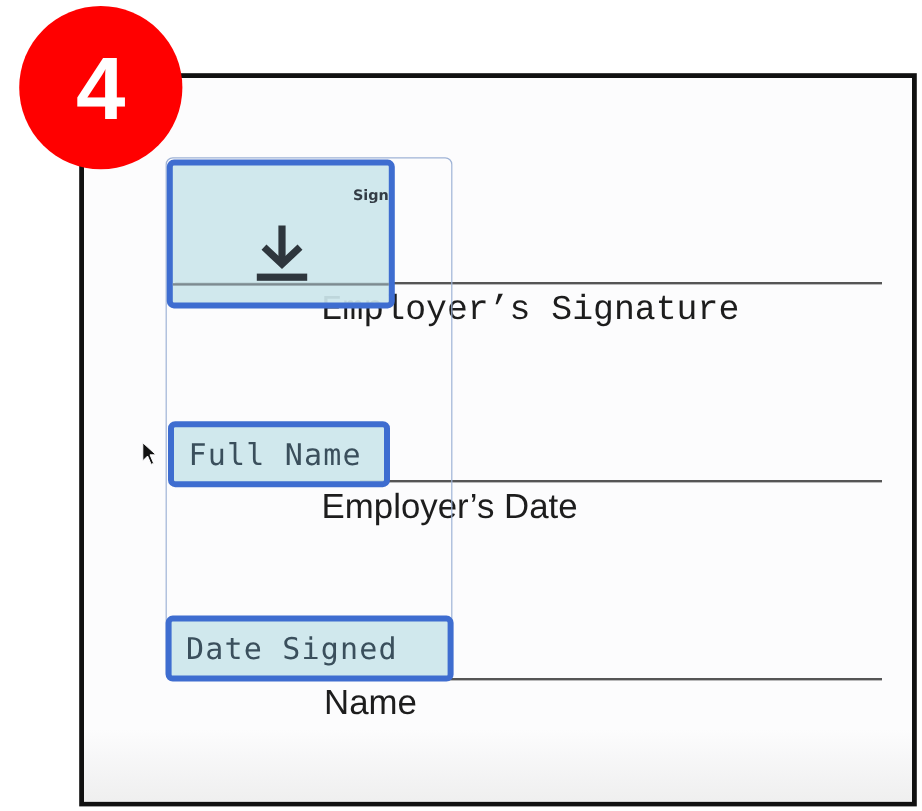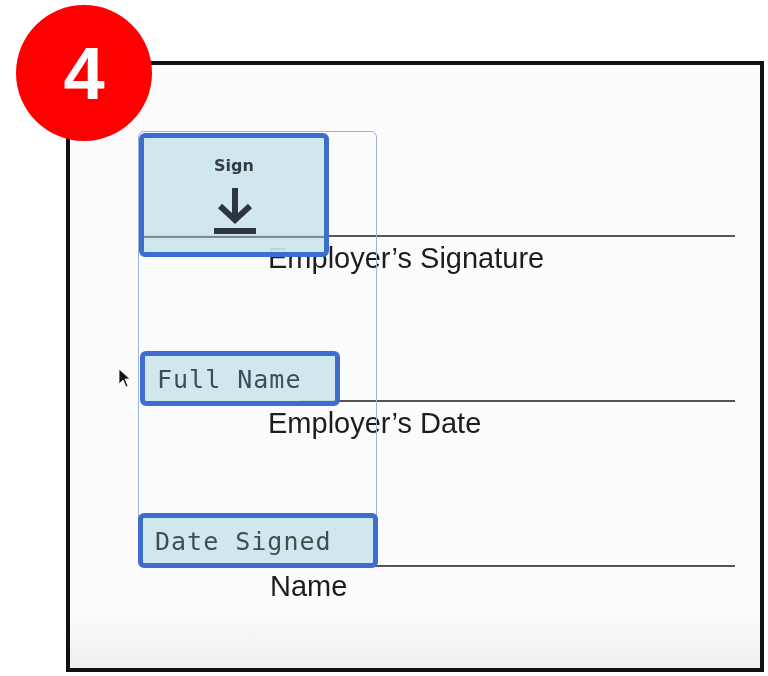--- a/index.html
+++ b/index.html
@@ -39,23 +39,23 @@
       border: 5px solid #3e6dd0; border-radius: 6px;
       background: rgba(204, 230, 236, 0.92); z-index: 3;
       cursor: pointer;
     }
     .field-text {
       position: absolute; left: 12px; top: 50%; transform: translateY(-50%);
       font-family: "DejaVu Sans Mono", monospace; font-size: 25px;
       color: #3a4f5c; letter-spacing: 1px; white-space: nowrap;
     }
     .sign-field .sign-label {
-      position: absolute; left: 0; right: 0; top: 18px; text-align: center;
+      position: absolute; left: 0; right: 0; top: 18px; text-align: right;
       font-family: "DejaVu Sans", sans-serif; font-weight: bold;
-      font-size: 16px; color: #333c45;
+      font-size: 12px; color: #333c45;
     }
     .sign-field .sign-icon {
       position: absolute; left: 64px; top: 46px; width: 54px; height: 54px;
     }
     .sign-field .inner-line {
       position: absolute; left: 0; right: 0; top: 98px; height: 1.5px;
       background: #7d8a90;
     }
     .cursor {
       position: absolute; left: 118px; top: 368px; width: 14px; height: 20px; z-index: 4;
@@ -66,41 +66,41 @@
 
 <div class="step-badge">
   <span>4</span>
 </div>
 
 <div class="frame">
   <div class="frame-fade"></div>
 </div>
 
 <div class="sig-line" style="left:146px; top:235px; width:589px;"></div>
-<div class="sig-label" style="left:268px; top:242px;">Employer’s Signature</div>
+<div class="sig-label" style="left:268px; top:242px;font-family:Liberation Mono, monospace;">Employer’s Signature</div>
 
 <div class="sig-line" style="left:300px; top:400px; width:435px;"></div>
 <div class="sig-label" style="left:268px; top:407px;">Employer’s Date</div>
 
 <div class="sig-line" style="left:340px; top:565px; width:395px;"></div>
 <div class="sig-label" style="left:270px; top:570px;">Name</div>
 
 <div class="group-outline"></div>
 
 <div class="field sign-field" style="left:139px; top:133px; width:190px; height:124px;">
   <div class="sign-label">Sign</div>
   <svg class="sign-icon" viewBox="0 0 54 54">
     <line x1="27" y1="4" x2="27" y2="34" stroke="#2e363d" stroke-width="6"></line>
     <polyline points="12,22 27,36 42,22" fill="none" stroke="#2e363d" stroke-width="6" stroke-linejoin="miter"></polyline>
     <rect x="6" y="44" width="42" height="6" fill="#2e363d"></rect>
   </svg>
   <div class="inner-line"></div>
 </div>
 
-<div class="field" style="left:140px; top:351px; width:200px; height:55px;">
+<div class="field" style="left:140px; top:351px; width:185px; height:55px;">
   <span class="field-text">Full Name</span>
 </div>
 
 <div class="field" style="left:138px; top:513px; width:240px; height:55px;">
   <span class="field-text">Date Signed</span>
 </div>
 
 <svg class="cursor" viewBox="0 0 14 20">
   <polygon points="1,1 1,16 5,12 8,19 10,18 7,11 12,11" fill="#111111" stroke="#ffffff" stroke-width="0.8"></polygon>
 </svg>

